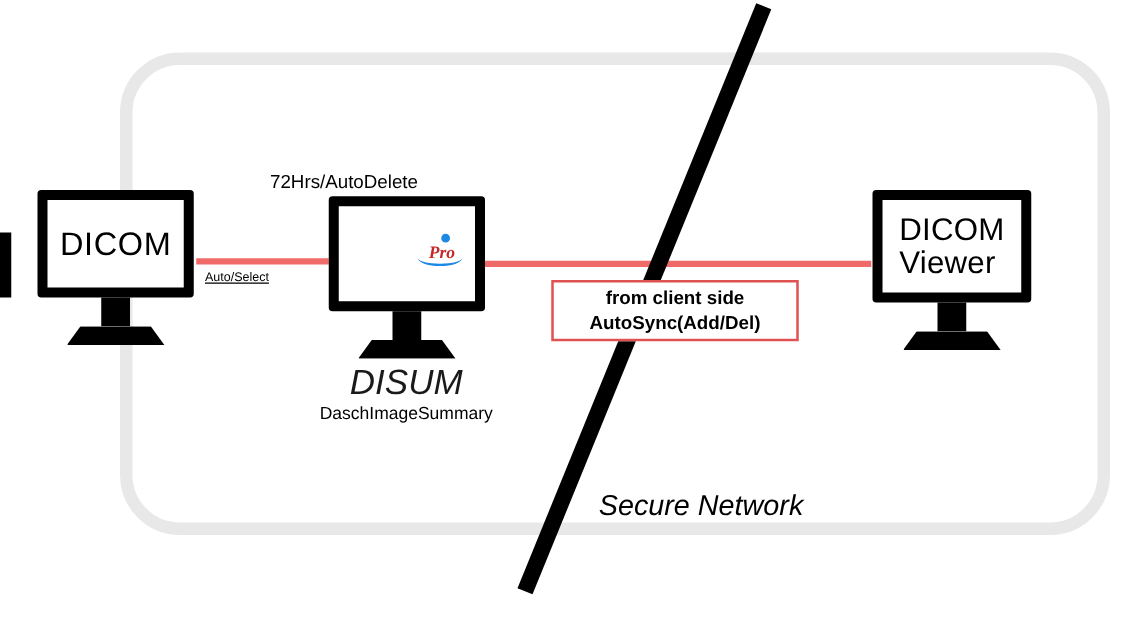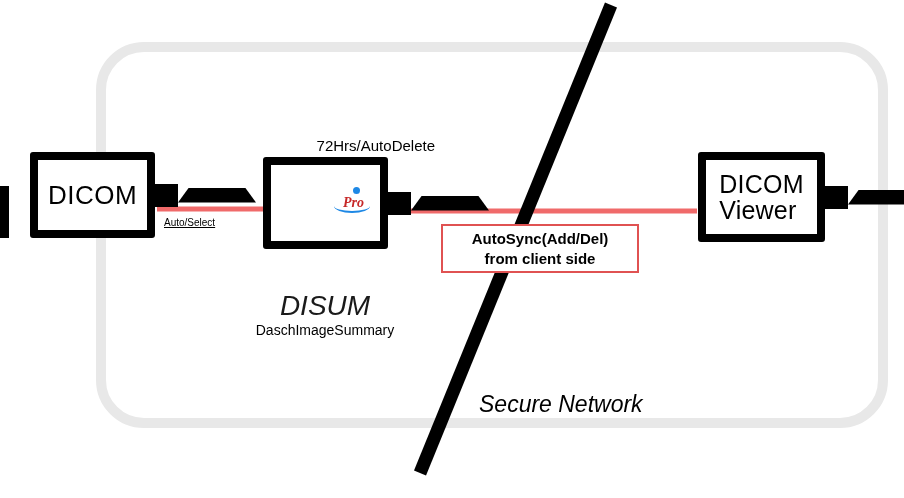--- a/index.html
+++ b/index.html
@@ -15,21 +15,21 @@
     box-sizing:border-box; background:transparent;
   }
 
   
   svg.lines { position:absolute; left:0; top:0; width:904px; height:498px; }
 
   
   .edge-fragment { position:absolute; left:0; top:186px; width:9px; height:52px; background:#000; }
 
   
-  .monitor { position:absolute; display:flex; align-items:center; }
+  .monitor { position:absolute; display:flex; flex-direction:column; align-items:center; }
   .screen {
     box-sizing:border-box; border:8px solid #000; background:#fff; border-radius:3px;
     display:flex; align-items:center; justify-content:center; position:relative;
   }
   .neck { width:23px; height:23px; background:#000; }
   .base { width:78px; height:15px; background:#000; clip-path:polygon(14% 0, 86% 0, 100% 100%, 0 100%); }
 
   .m-left  { left:30px;  top:152px; }
   .m-left .screen  { width:125px; height:86px; }
   .m-left .screen-txt { font-size:26px; letter-spacing:0.5px; }
@@ -48,21 +48,21 @@
   .logo-c { color:var(--logo-blue,#1e88e5); font-size:27px; font-style:italic; }
   .logo-dot { position:absolute; width:7px; height:7px; border-radius:50%; background:var(--logo-blue,#1e88e5); top:-9px; right:20px; }
   .logo-pro {
     font-family:"Liberation Serif", serif; font-style:italic; font-weight:bold;
     color:var(--logo-pro,#c62828); font-size:14px; text-align:right; margin:0 16px 0 0;
   }
   .logo-swoosh { position:absolute; right:10px; bottom:-3px; width:36px; height:12px;
     border-bottom:2px solid var(--logo-blue,#1e88e5); border-radius:50%; }
 
   
-  .label-72        { position:absolute; left:250px; top:137px; width:185px; text-align:right; font-size:15px; }
+  .label-72        { position:absolute; left:216px; top:137px; width:185px; text-align:left; font-size:15px; }
   .label-autoselect{ position:absolute; left:164px; top:217px; font-size:10px;text-decoration:underline; }
   .disum-title     { position:absolute; left:250px; top:290px; width:150px; text-align:center; font-size:28px; color:#1a1a1a;font-style:italic; }
   .disum-sub       { position:absolute; left:230px; top:322px; width:190px; text-align:center; font-size:14px; }
   .secure-label    { position:absolute; left:479px; top:391px; font-size:23px;font-style:italic; }
 
   
   .sync-box {
     position:absolute; left:441px; top:224px; width:198px; box-sizing:border-box;
     border:2px solid var(--box-border,#e05252); background:#fff;
     text-align:center; font-weight:bold; font-size:15px; line-height:1.3; padding:3px 2px;
@@ -114,17 +114,17 @@
     <div class="base"></div>
   </div>
 
   <div class="label-72">72Hrs/AutoDelete</div>
   <div class="label-autoselect">Auto/Select</div>
   <div class="disum-title">DISUM</div>
   <div class="disum-sub">DaschImageSummary</div>
   <div class="secure-label">Secure Network</div>
 
   <div class="sync-box">
+    <div>from client side</div>
     <div>AutoSync(Add/Del)</div>
-    <div>from client side</div>
   </div>
 
 </div>
 
 </body></html>

